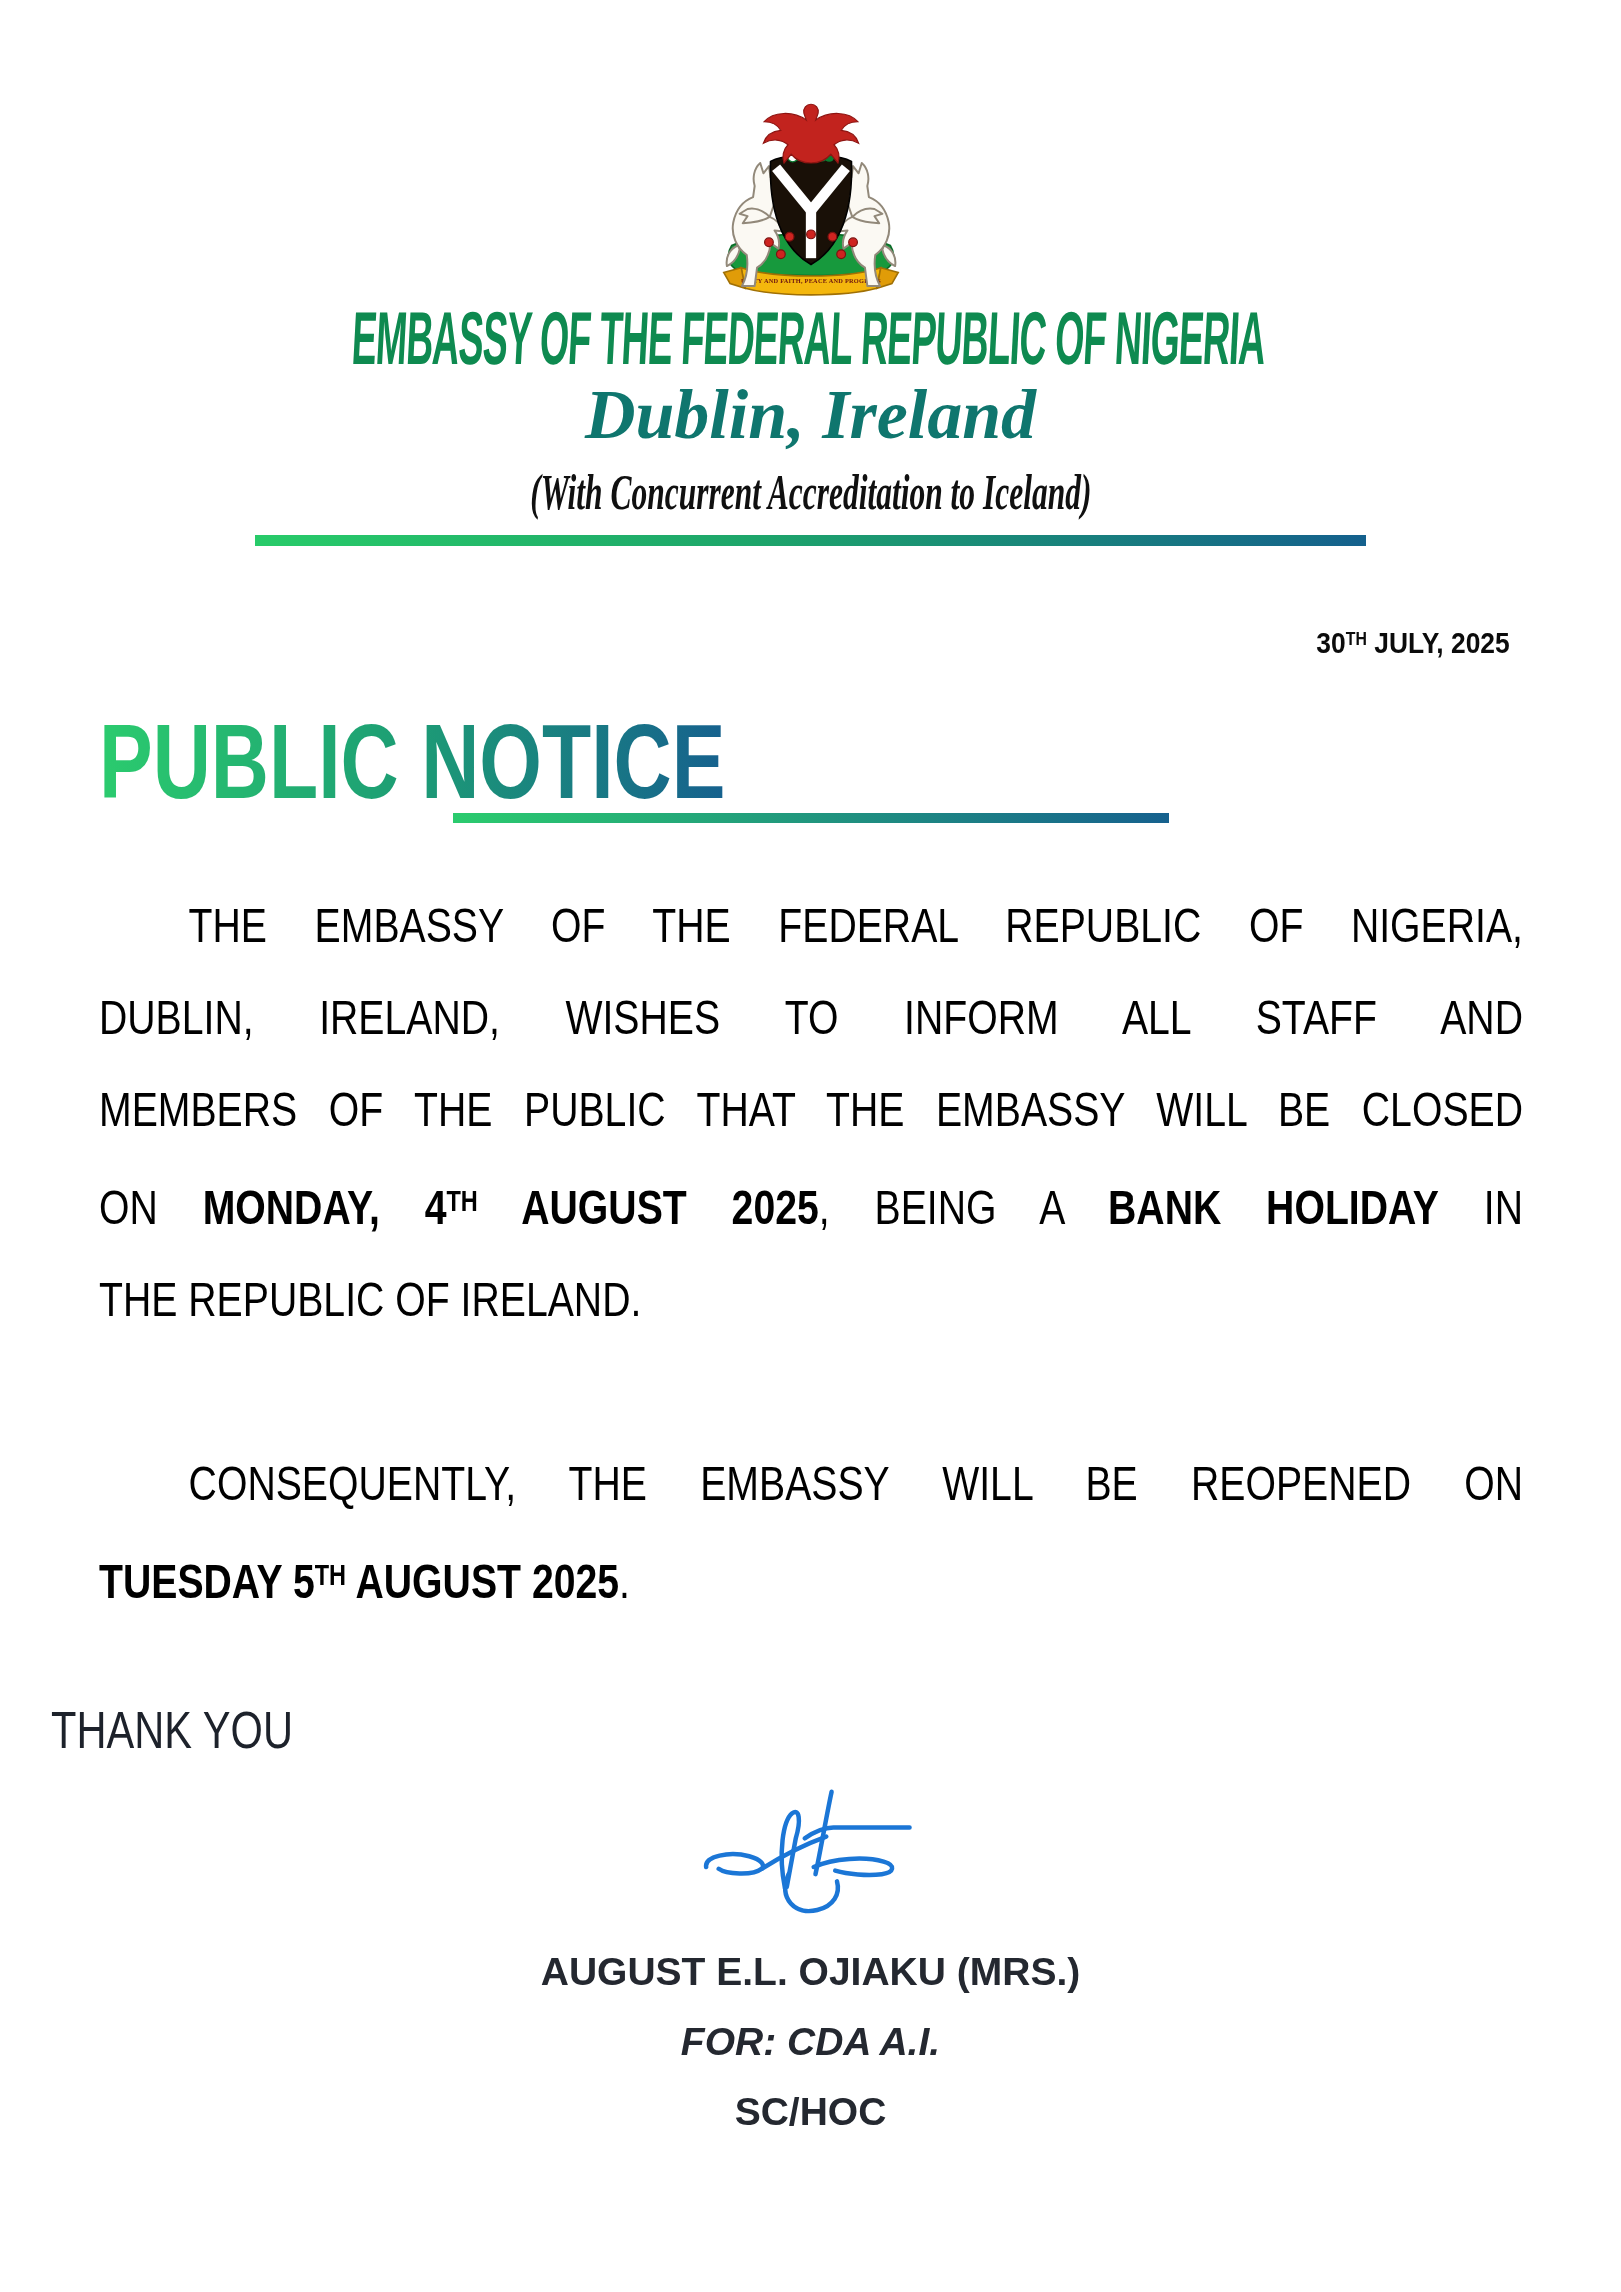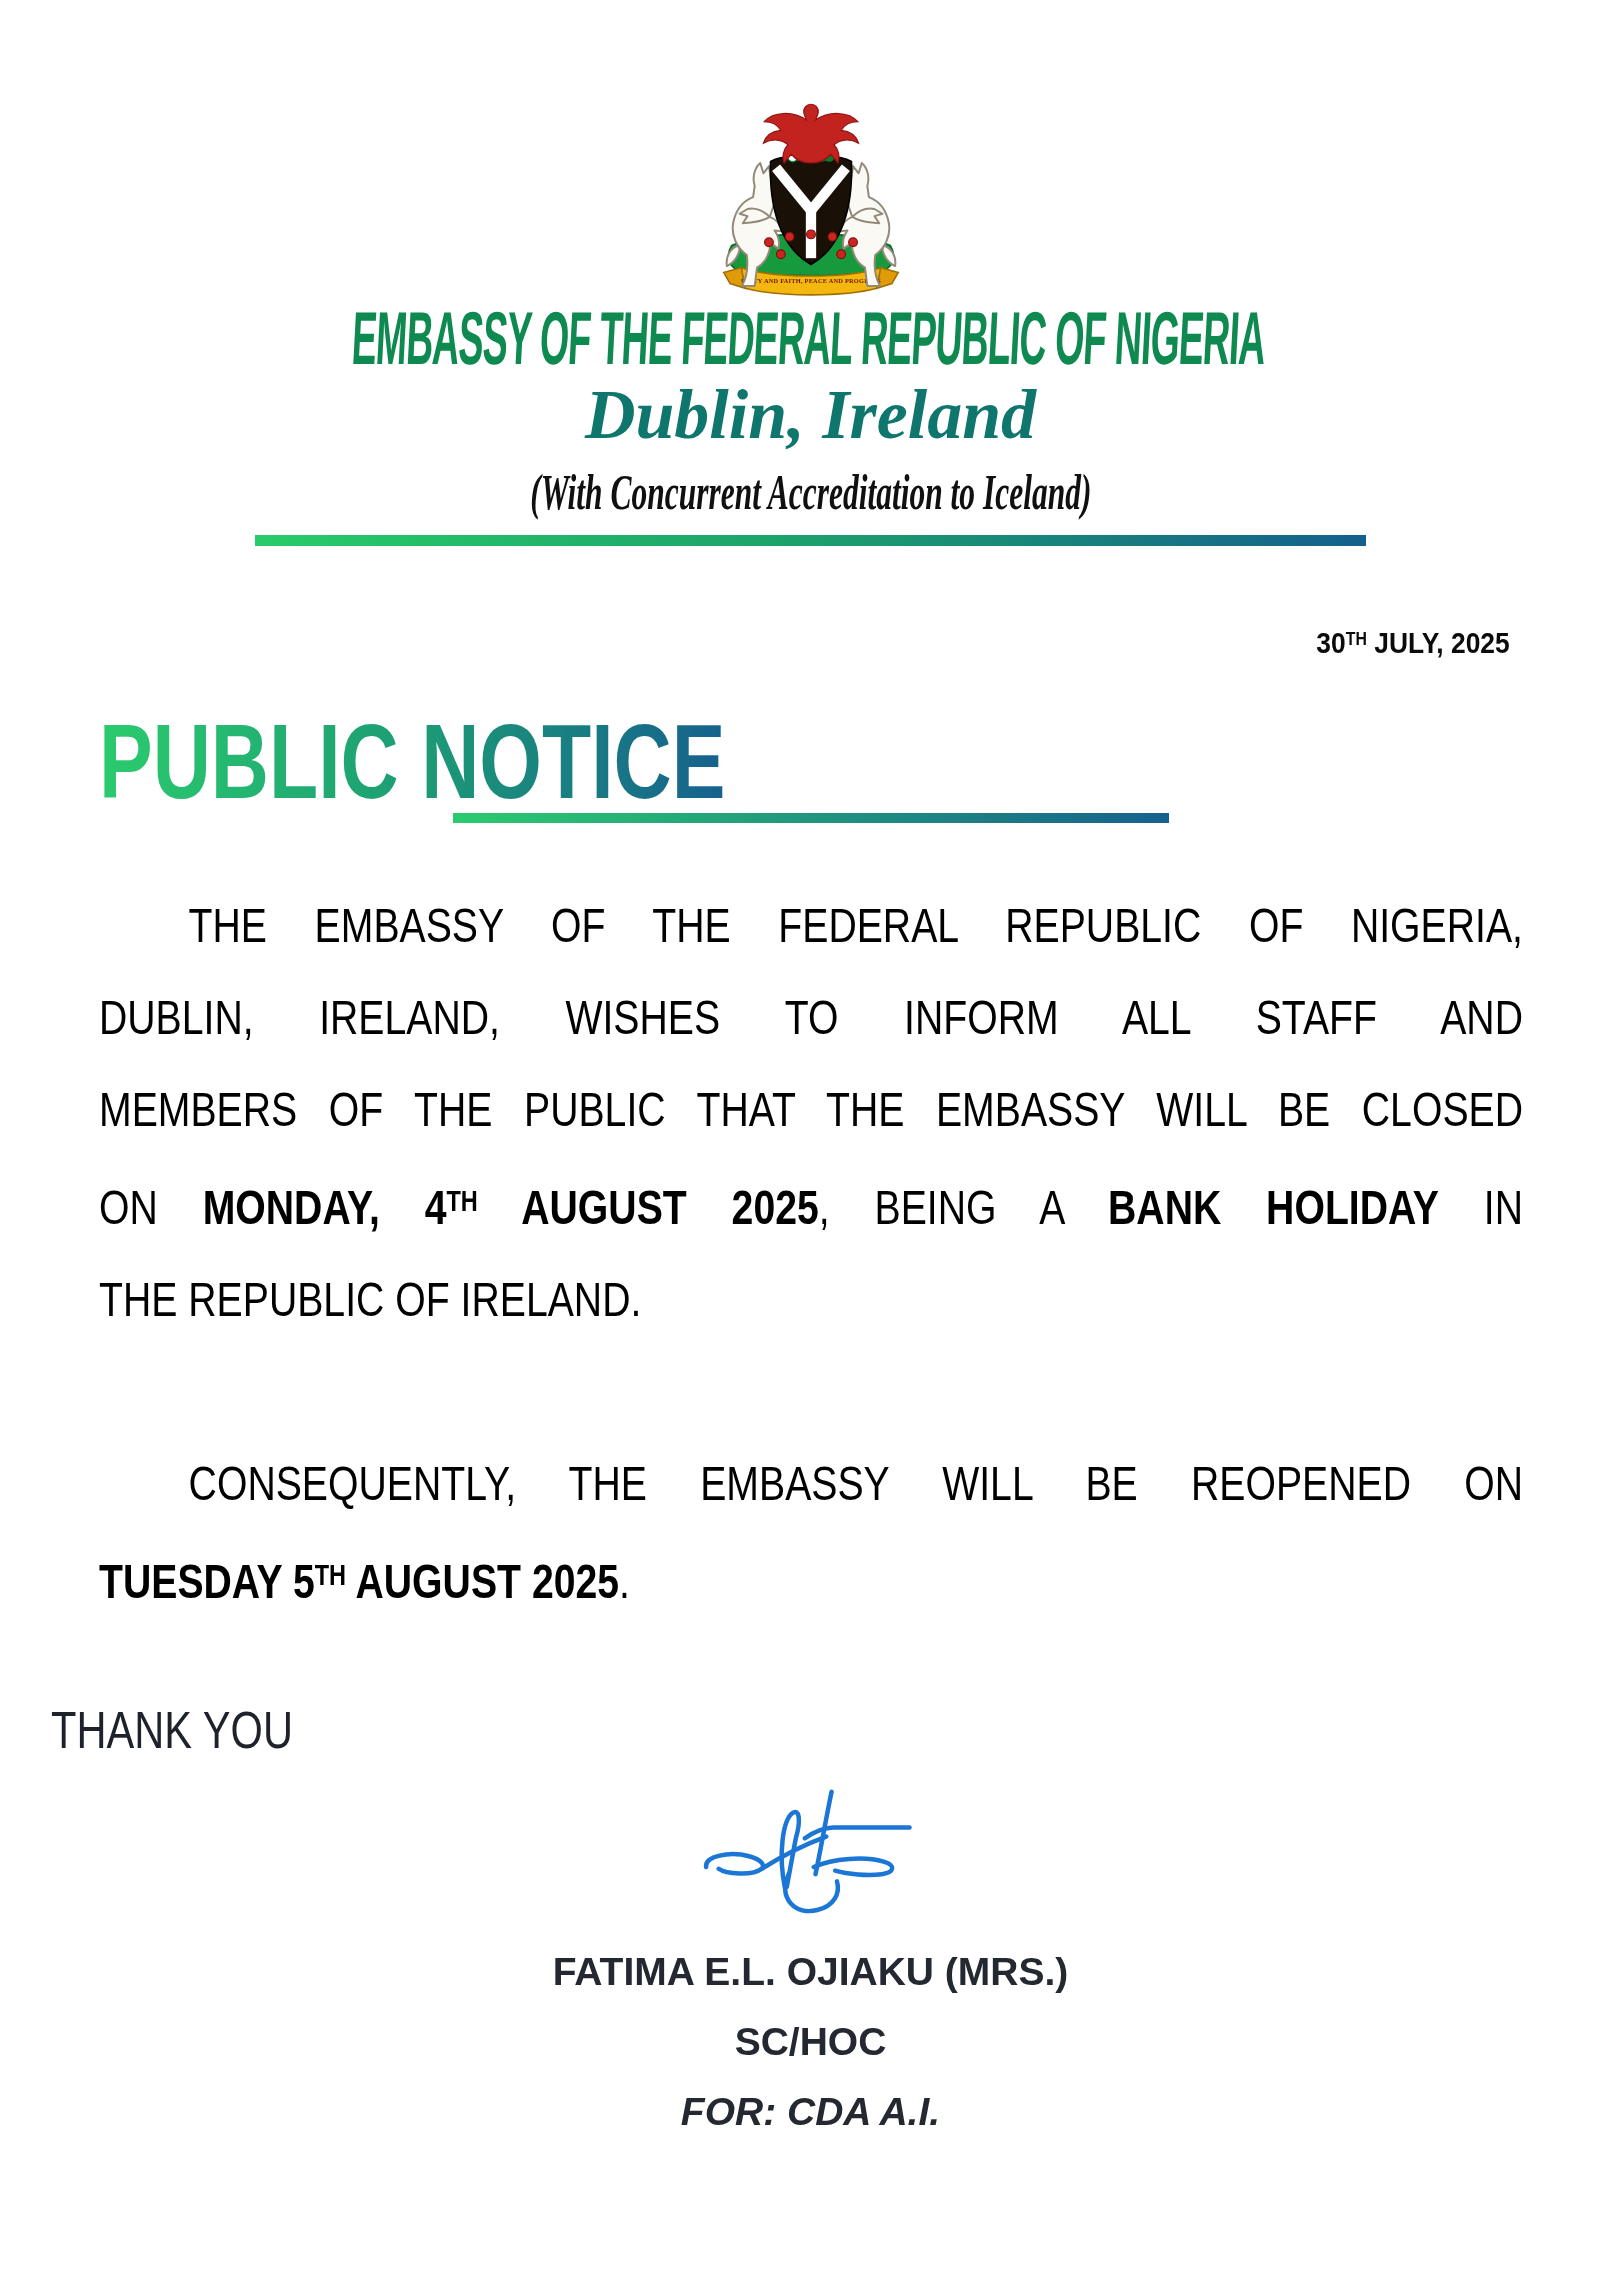--- a/index.html
+++ b/index.html
@@ -185,18 +185,18 @@
         <path d="M70 98 C92 84 120 70 142 62"></path>
         <path d="M96 120 C88 80 94 44 104 36 C112 30 114 44 108 64 L98 118"></path>
         <path d="M148 12 C142 40 136 76 130 104"></path>
         <path d="M118 64 C130 56 142 52 150 52 L235 52"></path>
         <path d="M128 96 C150 86 186 84 206 90 C220 94 218 102 204 104 C188 106 166 104 152 100"></path>
         <path d="M100 104 C88 132 108 150 132 144 C150 140 158 126 154 112"></path>
       </g>
     </svg>
   </div>
 
-  <div class="sign-line first">FATIMA E.L. OJIAKU (MRS.)</div>
+  <div class="sign-line first">AUGUST E.L. OJIAKU (MRS.)</div>
+  <div class="sign-line sign-for">FOR: CDA A.I.</div>
   <div class="sign-line">SC/HOC</div>
-  <div class="sign-line sign-for">FOR: CDA A.I.</div>
 
 </div>
 
 
 </body></html>

